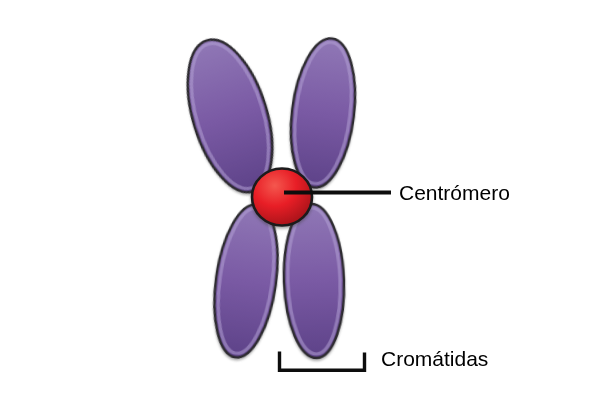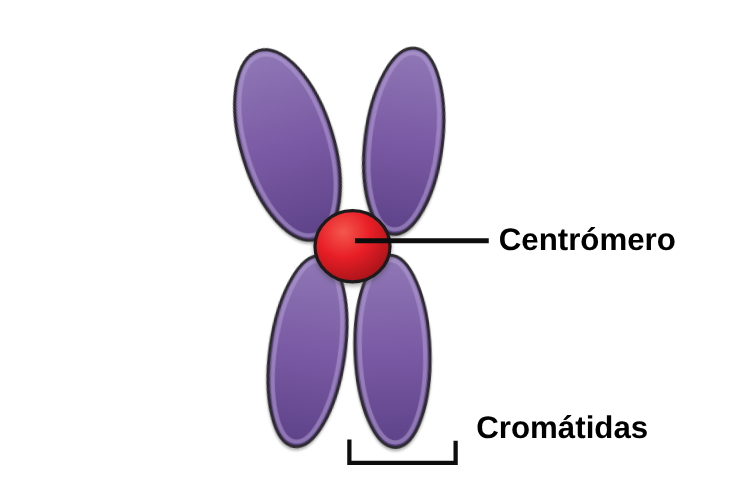--- a/index.html
+++ b/index.html
@@ -36,27 +36,27 @@
   .st-arm0{stop-color:var(--arm-light);}
   .st-arm1{stop-color:var(--arm-mid);}
   .st-arm2{stop-color:var(--arm-dark);}
   .st-red0{stop-color:var(--red-light);}
   .st-red1{stop-color:var(--red-mid);}
   .st-red2{stop-color:var(--red-dark);}
 
   .diagram-label{
     position:absolute;
     color:var(--text);
-    font-weight:bold;
-    font-size:25px;
+    font-weight:normal;
+    font-size:21px;
     line-height:25px;
     white-space:nowrap;
   }
   #lbl-centromero{left:399px;top:180px;}
-  #lbl-cromatidas{left:381px;top:330px;}
+  #lbl-cromatidas{left:381px;top:346px;}
 </style>
 </head>
 <body>
 
 <div class="stage">
 
   <svg width="600" height="400" viewBox="0 0 600 400">
     <defs>
       <linearGradient id="armGrad" x1="0" y1="0" x2="0" y2="1">
         <stop offset="0" class="st-arm0"></stop>

